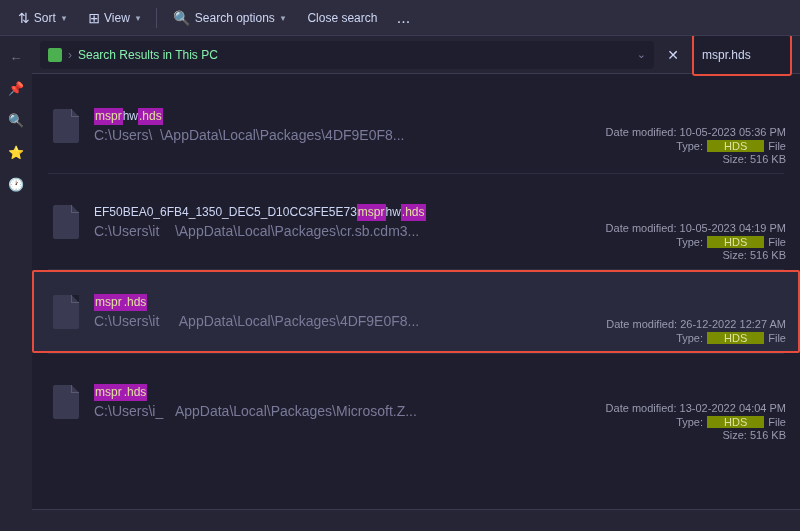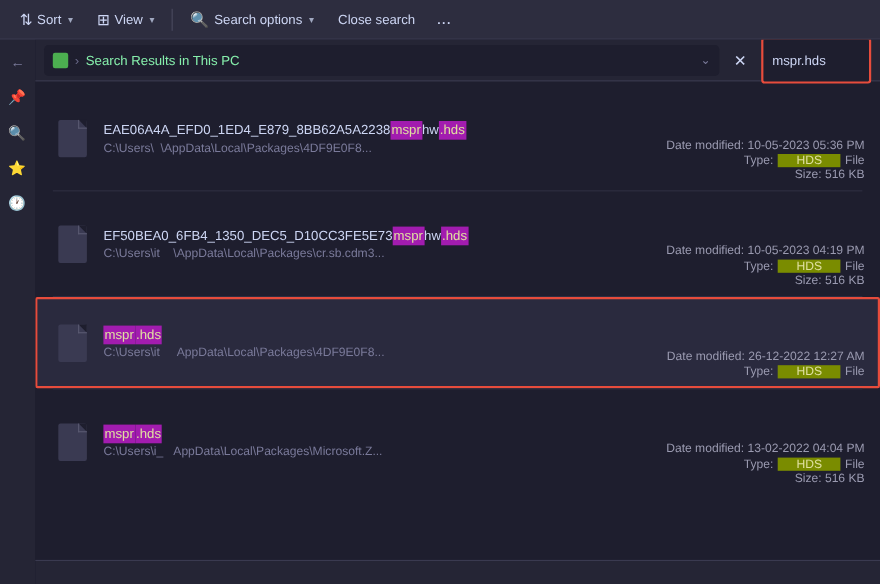--- a/index.html
+++ b/index.html
@@ -235,21 +235,21 @@
       flex-wrap: wrap;
       line-height: 1.4;
     }
     .file-name-plain { color: #cdd6f4; }
     .file-name-highlight {
       background: #a21caf;
       color: #e0e0a0;
       padding: 0 1px;
     }
     .file-path {
-      font-size: 11px;
+      font-size: 14px;
       color: #7a7a9a;
       margin-top: 2px;
       white-space: nowrap;
       overflow: hidden;
       text-overflow: ellipsis;
     }
 
     .file-meta {
       text-align: right;
       flex-shrink: 0;
@@ -352,21 +352,20 @@
 
       <div class="file-item">
         <div class="file-icon">
           <div class="file-icon-body">
             <div class="file-icon-corner"></div>
             <div class="file-icon-fold"></div>
           </div>
         </div>
         <div class="file-info">
           <div class="file-name">
-            <span class="file-name-plain">EAE06A4A_EFD0_1ED4_E879_8BB62A5A2238</span>
               <span class="file-name-highlight">mspr</span>
               <span class="file-name-plain">hw</span>
               <span class="file-name-highlight">.hds</span>
           </div>
           <div class="file-path">C:\Users\&nbsp;&nbsp;\AppData\Local\Packages\4DF9E0F8...</div>
         </div>
         <div class="file-meta">
           <div class="file-meta-date">Date modified: 10-05-2023 05:36 PM</div>
           <div class="file-meta-type">Type: <span class="type-highlight">HDS</span> File</div>
           <div class="file-meta-size">Size: 516 KB</div>

